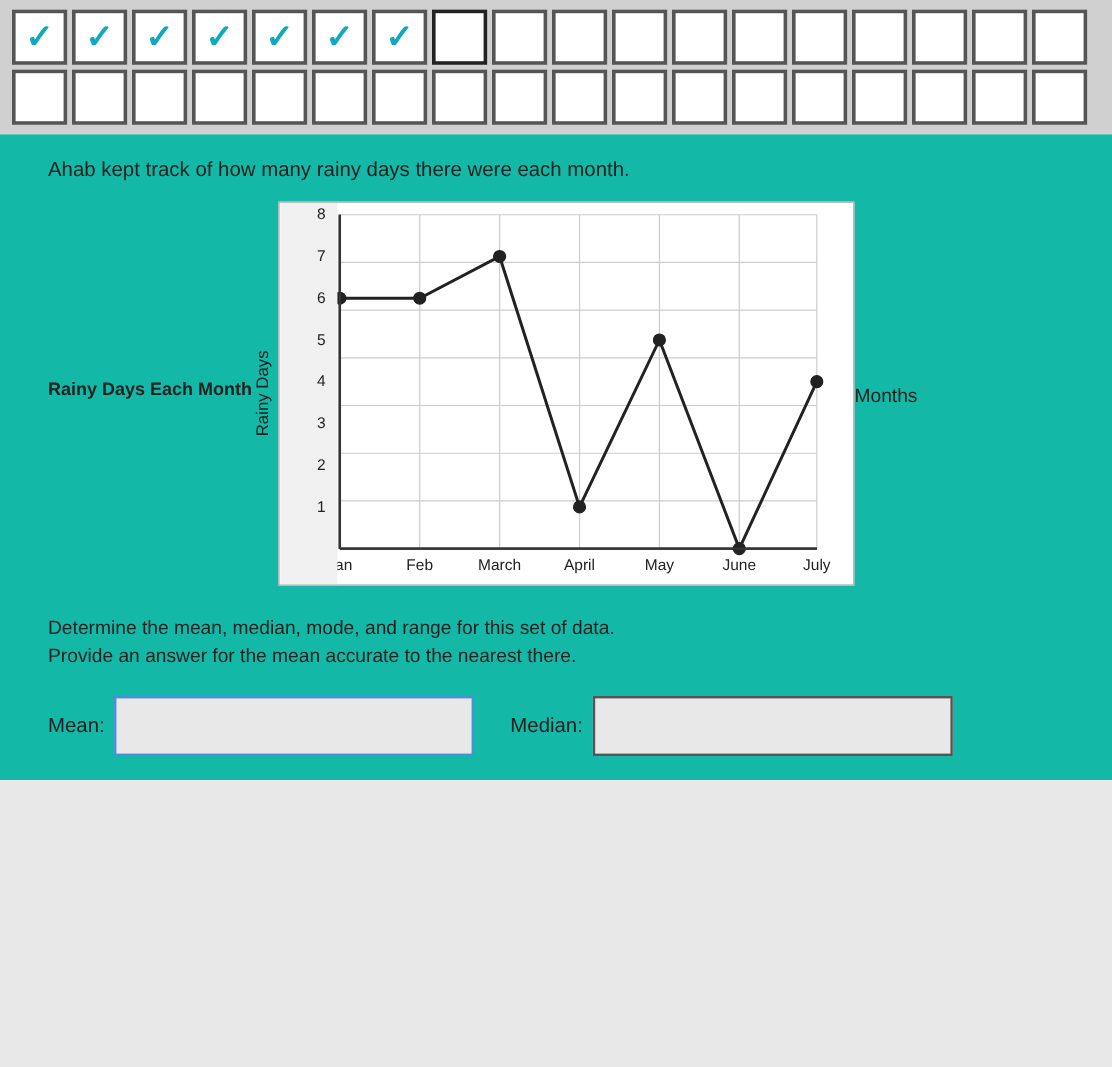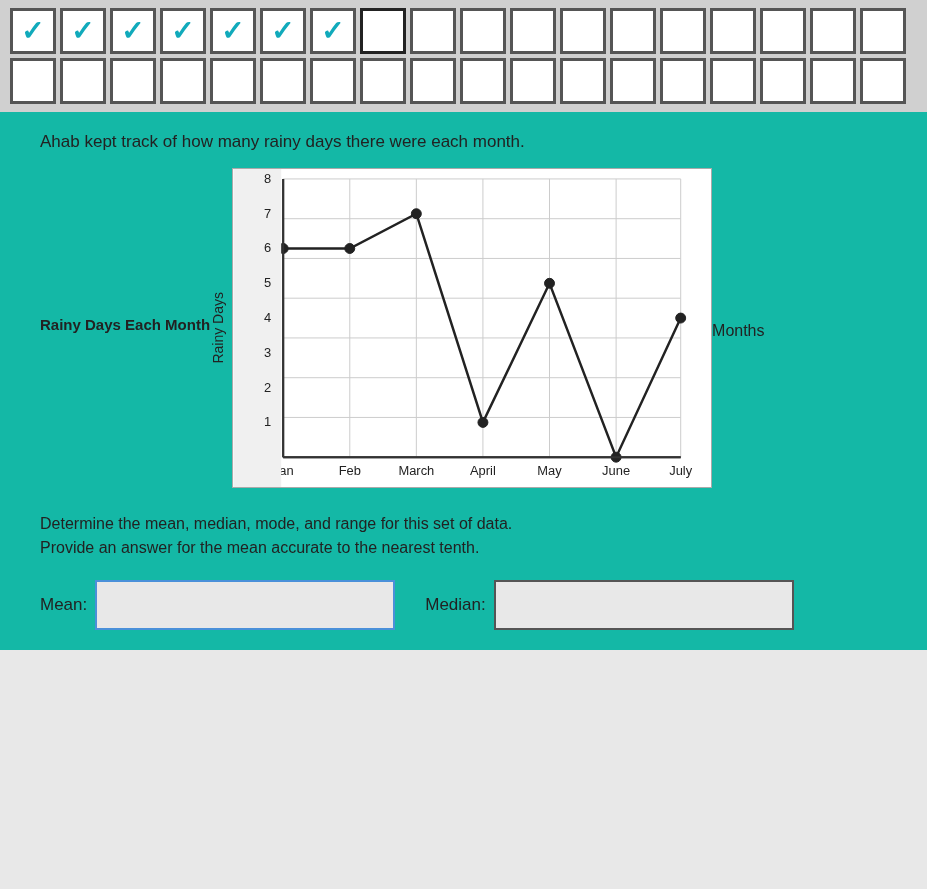--- a/index.html
+++ b/index.html
@@ -278,21 +278,21 @@
         <line x1="50" y1="10" x2="50" y2="290" stroke="#333" stroke-width="2"></line>
         <line x1="50" y1="290" x2="450" y2="290" stroke="#333" stroke-width="2"></line>
 
       </svg>
     </div>
     <div class="x-axis-label">Months</div>
   </div>
 
   <div class="instructions">
     <p>Determine the mean, median, mode, and range for this set of data.</p>
-    <p>Provide an answer for the mean accurate to the nearest tenth.</p>
+    <p>Provide an answer for the mean accurate to the nearest there.</p>
   </div>
 
   <div class="answer-row">
     <div class="answer-group">
       <span class="answer-label">Mean:</span>
       <input type="text" class="answer-input" value="" style="">
     </div>
     <div class="answer-group">
       <span class="answer-label">Median:</span>
       <input type="text" class="answer-input-median" value="" style="">

